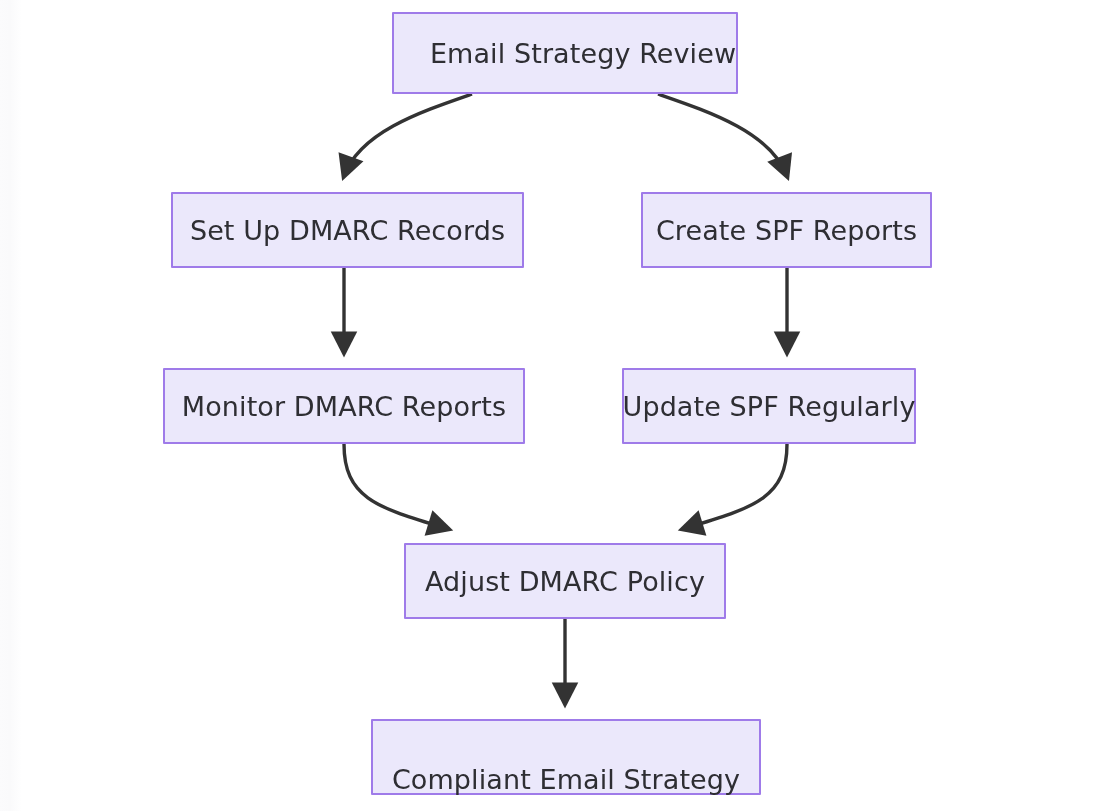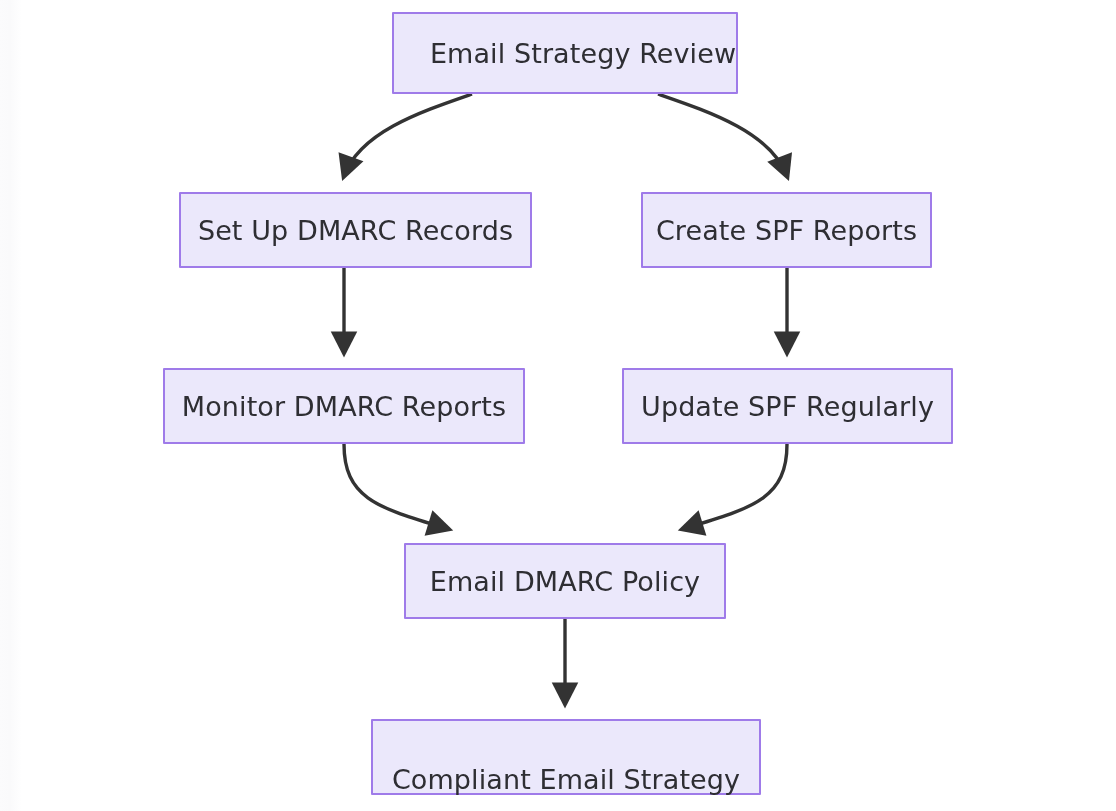--- a/index.html
+++ b/index.html
@@ -70,32 +70,32 @@
         <path d="M 787,268 L 787,352" marker-end="url(#arrowhead)" stroke="#333333"></path>
         <path d="M 344,444 C 344,500 380,508 448,529" marker-end="url(#arrowhead)" stroke="#333333"></path>
         <path d="M 787,444 C 787,500 751,508 683,529" marker-end="url(#arrowhead)" stroke="#333333"></path>
         <path d="M 565,619 L 565,703" marker-end="url(#arrowhead)" stroke="#333333"></path>
       </g>
   </svg>
 
   <div class="node" style="left: 392px; top: 12px; width: 346px; height: 82px; background: rgb(235, 232, 251); border-color: rgb(159, 123, 233); padding-left: 36px;">
     <span class="node-label">Email Strategy Review</span>
   </div>
-  <div class="node" style="left: 179px; top: 192px; width: 353px; height: 76px; background: rgb(235, 232, 251); border-color: rgb(159, 123, 233);">
+  <div class="node" style="left: 171px; top: 192px; width: 353px; height: 76px; background: rgb(235, 232, 251); border-color: rgb(159, 123, 233);">
     <span class="node-label">Set Up DMARC Records</span>
   </div>
   <div class="node" style="left: 641px; top: 192px; width: 291px; height: 76px; background: rgb(235, 232, 251); border-color: rgb(159, 123, 233);">
     <span class="node-label">Create SPF Reports</span>
   </div>
   <div class="node" style="left: 163px; top: 368px; width: 362px; height: 76px; background: rgb(235, 232, 251); border-color: rgb(159, 123, 233);">
     <span class="node-label">Monitor DMARC Reports</span>
   </div>
-  <div class="node" style="left: 622px; top: 368px; width: 331px; height: 76px; background: rgb(235, 232, 251); border-color: rgb(159, 123, 233); justify-content: center;">
+  <div class="node" style="left: 622px; top: 368px; width: 294px; height: 76px; background: rgb(235, 232, 251); border-color: rgb(159, 123, 233); justify-content: center;">
     <span class="node-label">Update SPF Regularly</span>
   </div>
   <div class="node" style="left: 404px; top: 543px; width: 322px; height: 76px; background: rgb(235, 232, 251); border-color: rgb(159, 123, 233);">
-    <span class="node-label">Email DMARC Policy</span>
+    <span class="node-label">Adjust DMARC Policy</span>
   </div>
   <div class="node" style="left: 371px; top: 719px; width: 390px; height: 76px; background: rgb(235, 232, 251); border-color: rgb(159, 123, 233); align-items: flex-end;">
     <span class="node-label">Compliant Email Strategy</span>
   </div>
 
 </div>
 
 </body></html>

